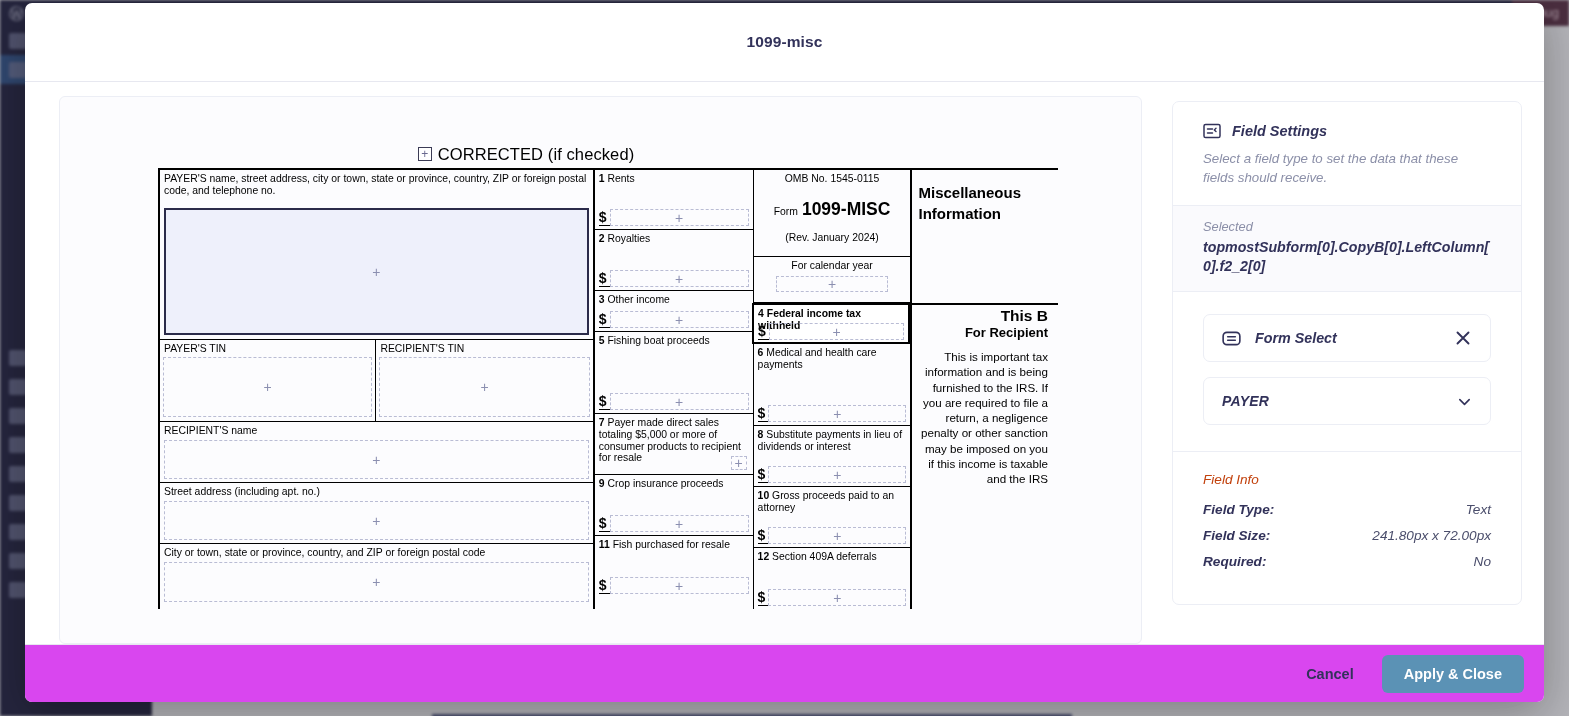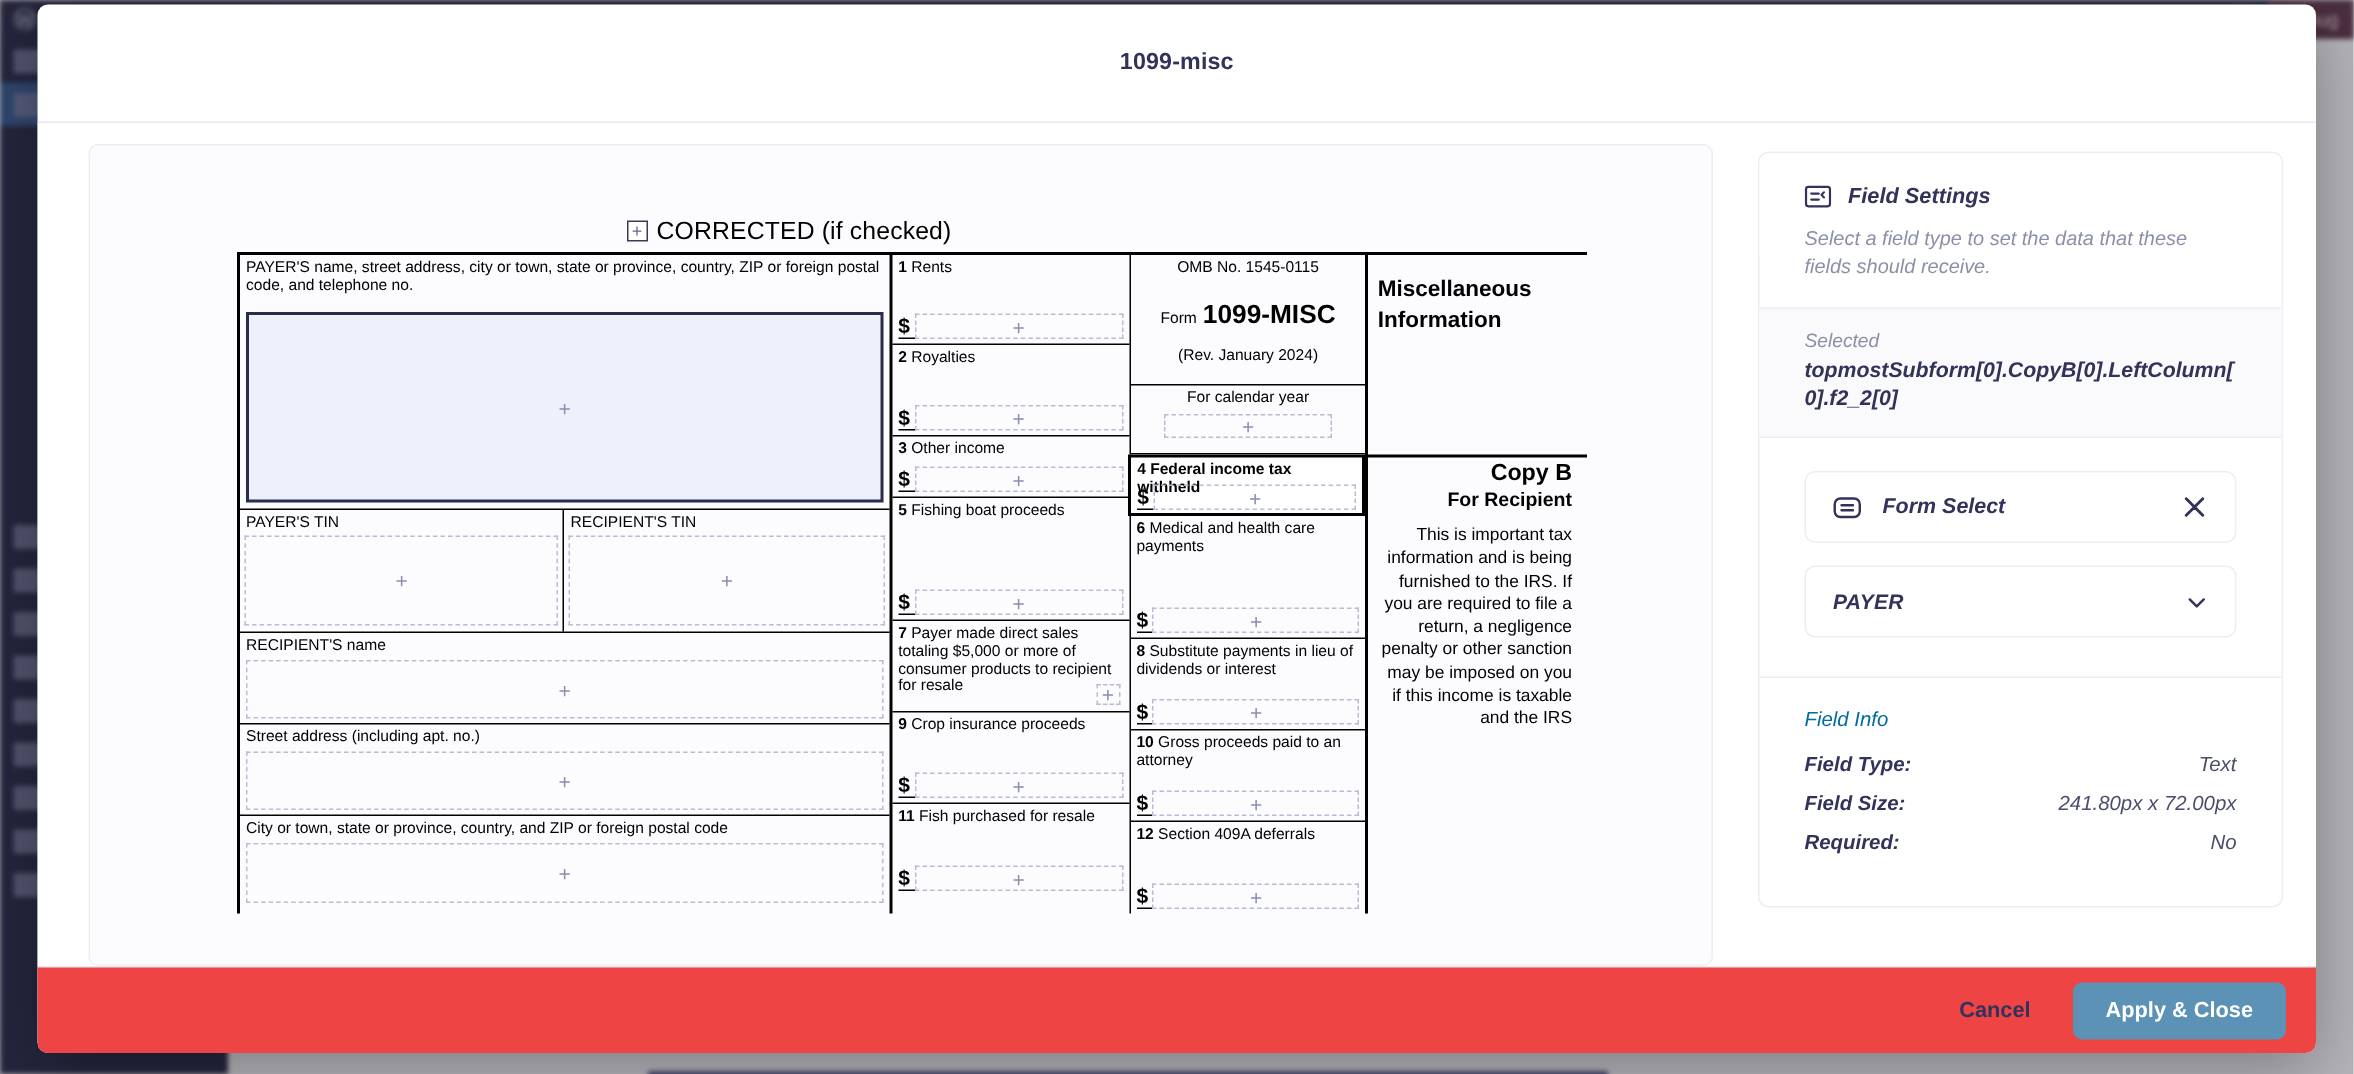--- a/index.html
+++ b/index.html
@@ -94,21 +94,21 @@
     flex: 1 1 auto; display: flex; min-height: 0;
     background: #fff;
     padding: 14px 22px 0 34px;
     gap: 30px;
   }
   #modal-footer {
     height: 58px; flex: 0 0 58px;
     border-top: 1px solid #e7e8f0;
     display: flex; align-items: center; justify-content: flex-end;
     padding-right: 20px; gap: 8px;
-    background: #ef4444;
+    background: #d946ef;
   }
   #btn-cancel {
     background: transparent; border: none; cursor: pointer;
     font-family: inherit; font-size: 14.5px; font-weight: bold; color: #32325a;
     padding: 9px 20px; border-radius: 5px;
   }
   #btn-apply {
     background: #5b92b5; border: none; cursor: pointer;
     font-family: inherit; font-size: 14.5px; font-weight: bold; color: #fff;
     padding: 11px 22px; border-radius: 6px;
@@ -243,21 +243,21 @@
   .select-box {
     height: 48px; border: 1px solid #eceef5; border-radius: 7px;
     display: flex; align-items: center; padding: 0 18px;
     background: #fff; cursor: pointer;
   }
   .select-box .sel-text { flex: 1; font-weight: bold; font-size: 14px; color: #32325a; letter-spacing:.2px;}
   .sp-info {
     border-top: 1px solid #eceef5;
     padding: 20px 30px 24px 30px;
   }
-  .sp-info-title { font-size: 13.6px; color: #0369a1; margin-bottom: 15px; }
+  .sp-info-title { font-size: 13.6px; color: #c2410c; margin-bottom: 15px; }
   .info-row { display: flex; margin-bottom: 11px; justify-content: space-between; }
   .info-k { width: 150px; font-weight: bold; font-size: 13.6px; color: #32325a; }
   .info-v { font-size: 13.6px; color: #4a4d6b; }
   svg { display: block; }
 </style>
 </head>
 <body>
 
 <div id="wp-backdrop">
 
@@ -578,21 +578,21 @@
                 </div>
               </div>
             </div>
 
             <div class="colFar">
               <div style="height:133px;">
                 <div class="mi-title">Miscellaneous</div>
                 <div class="mi-title" style="padding-top:0;">Information</div>
               </div>
               <div class="copyb">
-                <div class="c1">Copy B</div>
+                <div class="c1">This B</div>
                 <div class="c2">For Recipient</div>
               </div>
               <div class="notice">This is important tax information and is being furnished to the IRS. If you are required to file a return, a negligence penalty or other sanction may be imposed on you if this income is taxable and the IRS</div>
             </div>
 
           </div>
         </div>
       </div>
     </div>
 

